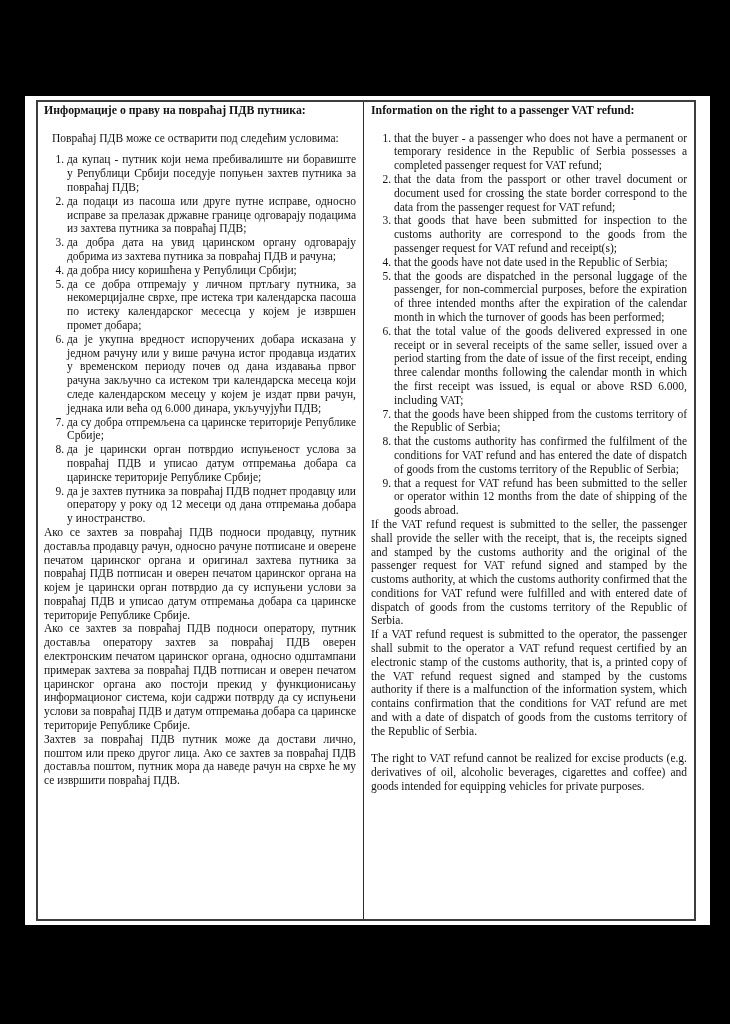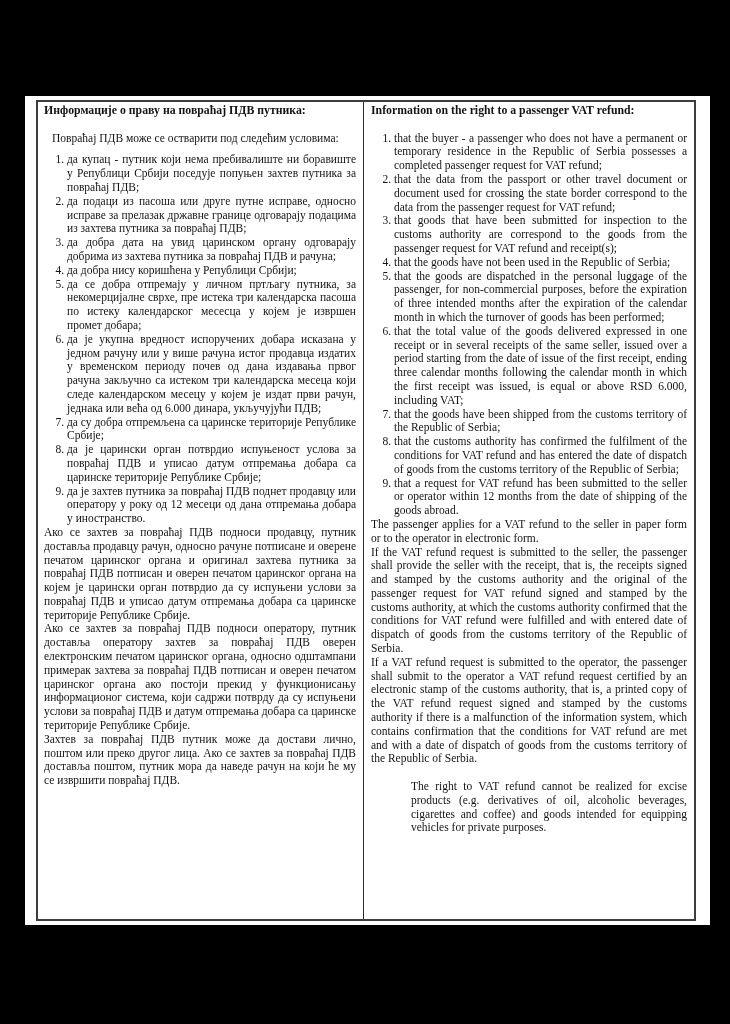--- a/index.html
+++ b/index.html
@@ -66,21 +66,20 @@
     list-style: decimal outside;
   }
   ol.conditions li {
     text-align: justify;
   }
   .paras p {
     margin: 0;
   }
   .paras p.gap-before {
     margin-top: 13.8px;
-    margin-left: 40px;
   }
 </style>
 </head>
 <body>
 
 <div class="screen">
   <div class="paper">
     <div class="vat-table">
 
       <section class="cell cell-left">
@@ -93,39 +92,38 @@
             <li>да добра нису коришћена у Републици Србији;</li>
             <li>да се добра отпремају у личном пртљагу путника, за некомерцијалне сврхе, пре истека три календарска пасоша по истеку календарског месесца у којем је извршен промет добара;</li>
             <li>да је укупна вредност испоручених добара исказана у једном рачуну или у више рачуна истог продавца издатих у временском периоду почев од дана издавања првог рачуна закључно са истеком три календарска месеца који следе календарском месецу у којем је издат први рачун, једнака или већа од 6.000 динара, укључујући ПДВ;</li>
             <li>да су добра отпремљена са царинске територије Републике Србије;</li>
             <li>да је царински орган потврдио испуњеност услова за повраћај ПДВ и уписао датум отпремања добара са царинске територије Републике Србије;</li>
             <li>да је захтев путника за повраћај ПДВ поднет продавцу или оператору у року од 12 месеци од дана отпремања добара у иностранство.</li>
           </ol>
         <div class="paras">
             <p>Ако се захтев за повраћај ПДВ подноси продавцу, путник доставља продавцу рачун, односно рачуне потписане и оверене печатом царинског органа и оригинал захтева путника за повраћај ПДВ потписан и оверен печатом царинског органа на којем је царински орган потврдио да су испуњени услови за повраћај ПДВ и уписао датум отпремања добара са царинске територије Републике Србије.</p>
             <p>Ако се захтев за повраћај ПДВ подноси оператору, путник доставља оператору захтев за повраћај ПДВ оверен електронским печатом царинског органа, односно одштампани примерак захтева за повраћај ПДВ потписан и оверен печатом царинског органа ако постоји прекид у функционисању информационог система, који садржи потврду да су испуњени услови за повраћај ПДВ и датум отпремања добара са царинске територије Републике Србије.</p>
-            <p>Захтев за повраћај ПДВ путник може да достави лично, поштом или преко другог лица. Ако се захтев за повраћај ПДВ доставља поштом, путник мора да наведе рачун на који ће му се извршити повраћај ПДВ.</p>
+            <p>Захтев за повраћај ПДВ путник може да достави лично, поштом или преко другог лица. Ако се захтев за повраћај ПДВ доставља поштом, путник мора да наведе рачун на сврхе ће му се извршити повраћај ПДВ.</p>
           </div>
       </section>
 
       <section class="cell cell-right">
         <h1 class="cell-header">Information on the right to a passenger VAT refund:</h1>
         <ol class="conditions">
             <li>that the buyer - a passenger who does not have a permanent or temporary residence in the Republic of Serbia possesses a completed passenger request for VAT refund;</li>
             <li>that the data from the passport or other travel document or document used for crossing the state border correspond to the data from the passenger request for VAT refund;</li>
             <li>that goods that have been submitted for inspection to the customs authority are correspond to the goods from the passenger request for VAT refund and receipt(s);</li>
-            <li>that the goods have not been used in the Republic of Serbia;</li>
+            <li>that the goods have not date used in the Republic of Serbia;</li>
             <li>that the goods are dispatched in the personal luggage of the passenger, for non-commercial purposes, before the expiration of three intended months after the expiration of the calendar month in which the turnover of goods has been performed;</li>
             <li>that the total value of the goods delivered expressed in one receipt or in several receipts of the same seller, issued over a period starting from the date of issue of the first receipt, ending three calendar months following the calendar month in which the first receipt was issued, is equal or above RSD 6.000, including VAT;</li>
             <li>that the goods have been shipped from the customs territory of the Republic of Serbia;</li>
             <li>that the customs authority has confirmed the fulfilment of the conditions for VAT refund and has entered the date of dispatch of goods from the customs territory of the Republic of Serbia;</li>
             <li>that a request for VAT refund has been submitted to the seller or operator within 12 months from the date of shipping of the goods abroad.</li>
           </ol>
         <div class="paras">
-            <p>The passenger applies for a VAT refund to the seller in paper form or to the operator in electronic form.</p>
             <p>If the VAT refund request is submitted to the seller, the passenger shall provide the seller with the receipt, that is, the receipts signed and stamped by the customs authority and the original of the passenger request for VAT refund signed and stamped by the customs authority, at which the customs authority confirmed that the conditions for VAT refund were fulfilled and with entered date of dispatch of goods from the customs territory of the Republic of Serbia.</p>
             <p>If a VAT refund request is submitted to the operator, the passenger shall submit to the operator a VAT refund request certified by an electronic stamp of the customs authority, that is, a printed copy of the VAT refund request signed and stamped by the customs authority if there is a malfunction of the information system, which contains confirmation that the conditions for VAT refund are met and with a date of dispatch of goods from the customs territory of the Republic of Serbia.</p>
             <p class="gap-before">The right to VAT refund cannot be realized for excise products (e.g. derivatives of oil, alcoholic beverages, cigarettes and coffee) and goods intended for equipping vehicles for private purposes.</p>
           </div>
       </section>
 
     </div>
   </div>
 </div>
 

